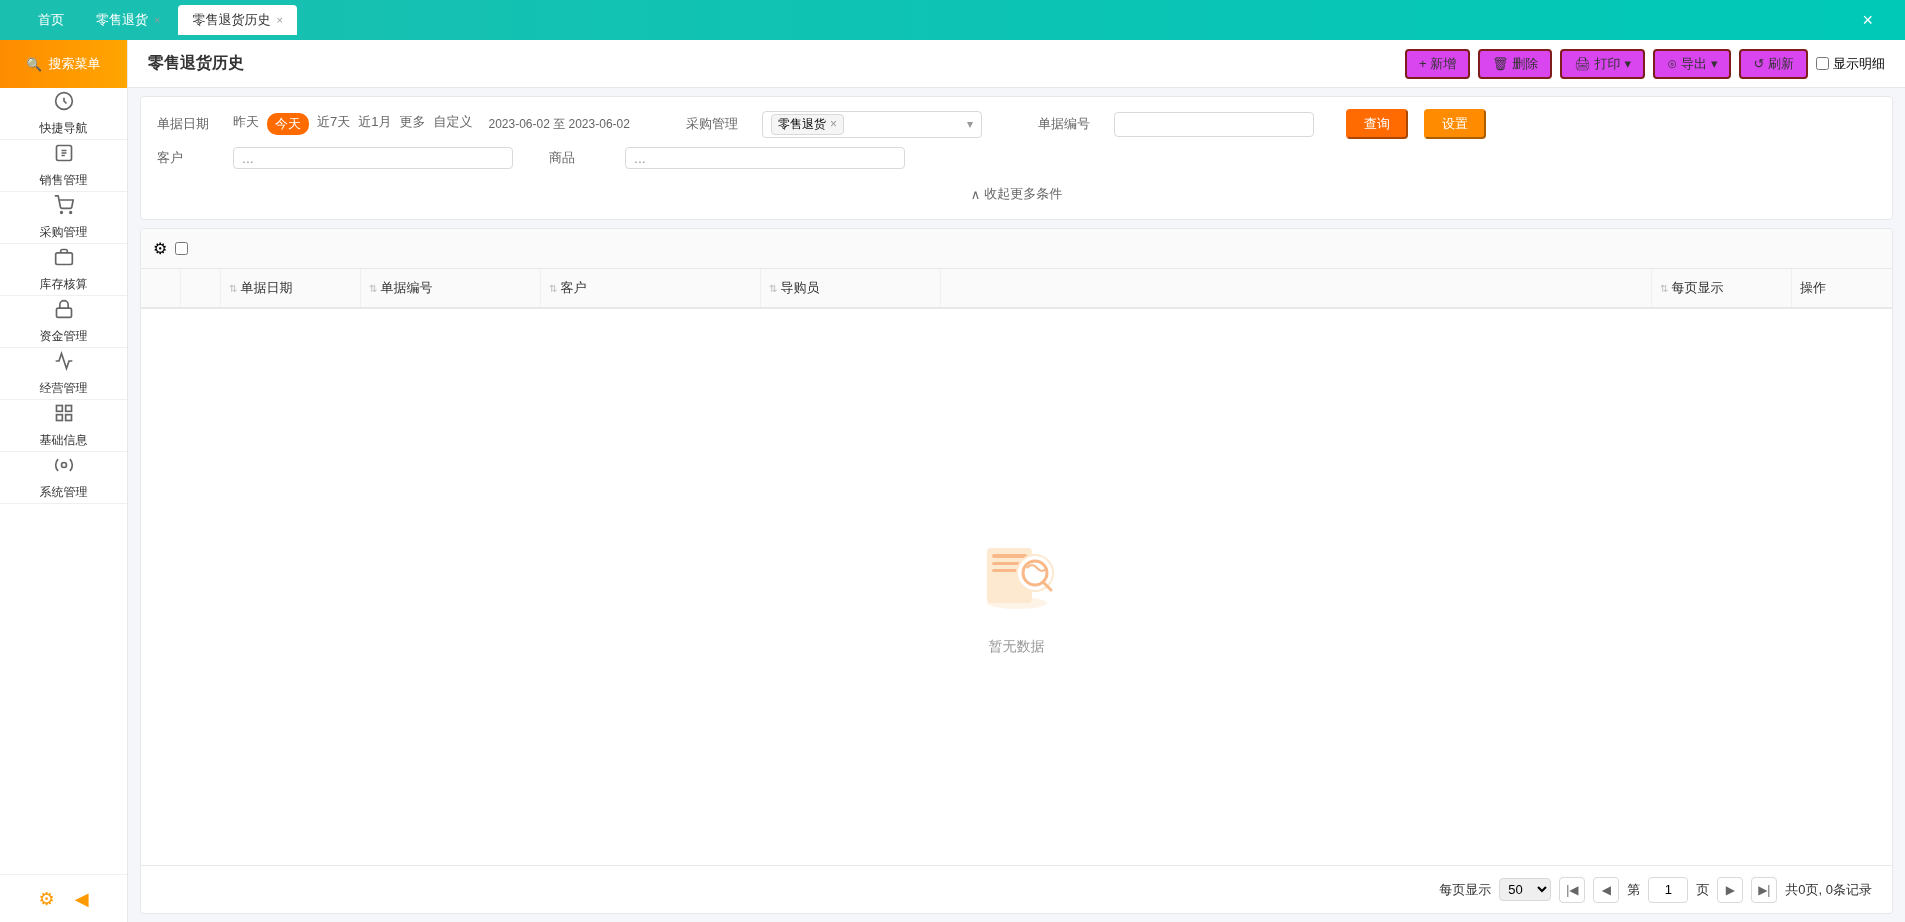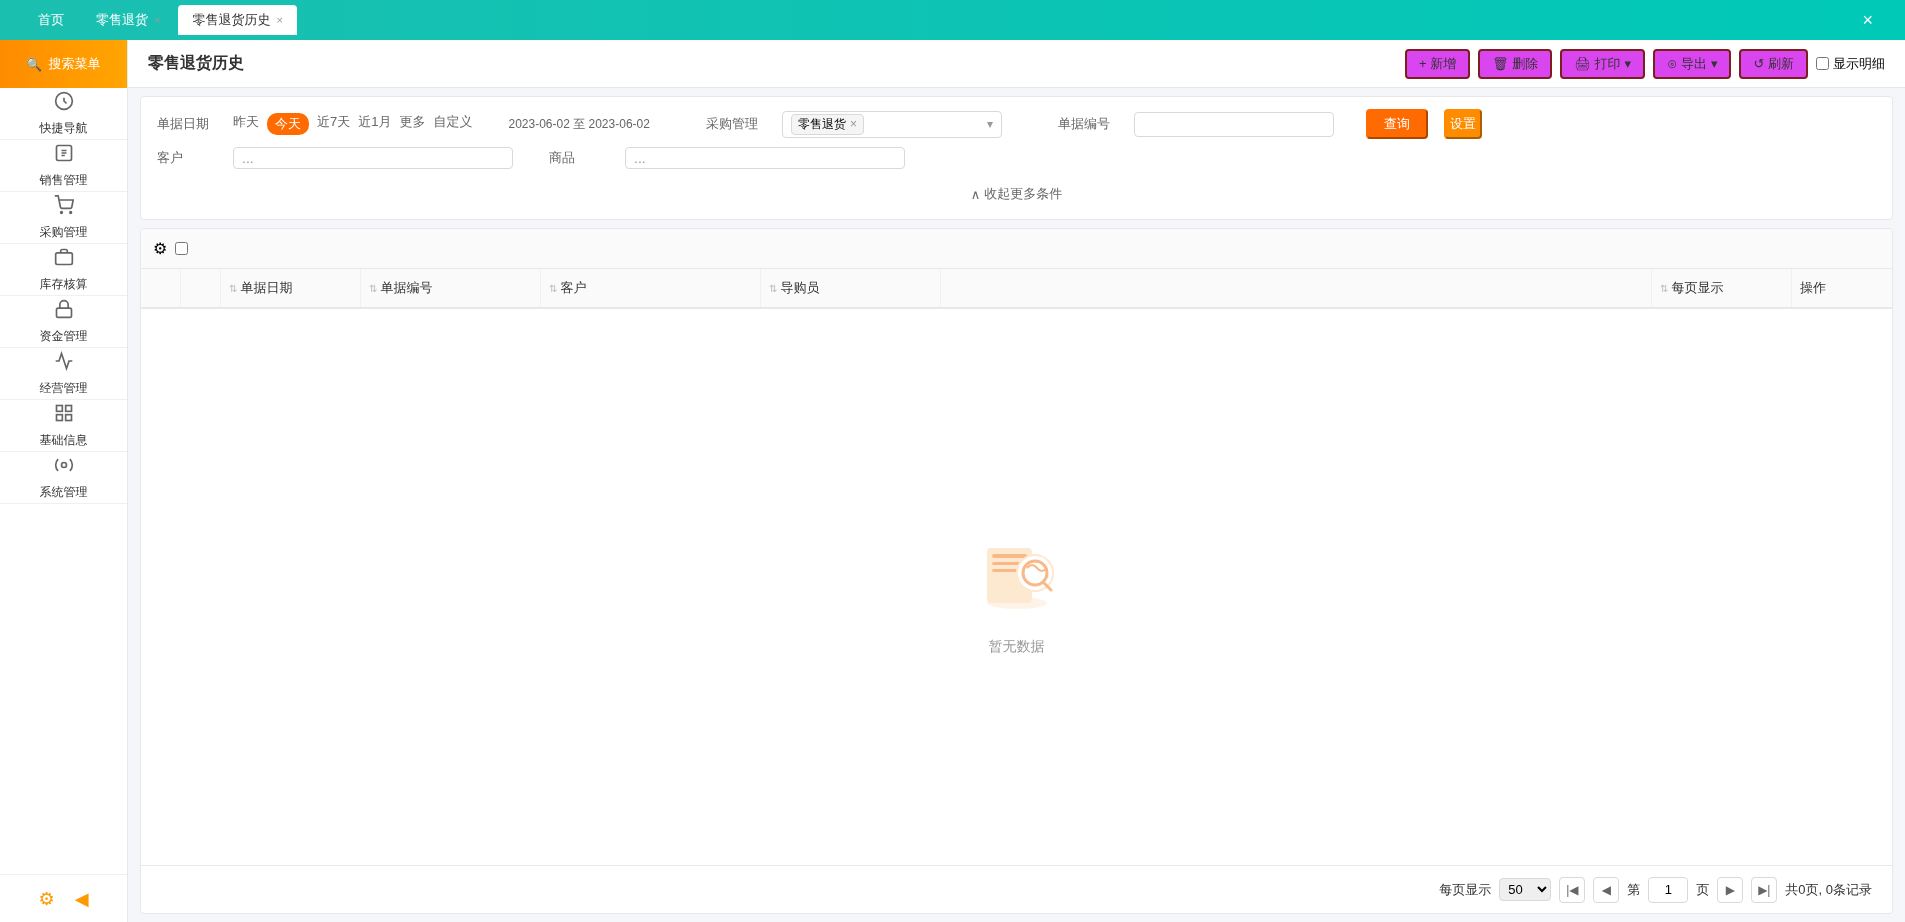--- a/index.html
+++ b/index.html
@@ -155,21 +155,21 @@
       padding: 0 16px;
       border-radius: 4px;
       cursor: pointer;
       font-size: 13px;
     }
     .btn-setting {
       background: #ff8c00;
       color: #fff;
       border-color: #ff8c00;
       height: 30px;
-      padding: 0 4px;
+      padding: 0 16px;
       border-radius: 4px;
       cursor: pointer;
       font-size: 13px;
     }
     .checkbox-display { display: flex; align-items: center; gap: 4px; font-size: 13px; }
 
     
     .filter-area {
       background: #fff;
       margin: 8px 12px 0;
@@ -199,21 +199,21 @@
     .date-opt { color: #666; cursor: pointer; }
     .date-opt.active {
       background: #ff6b00;
       color: #fff;
       padding: 2px 8px;
       border-radius: 10px;
     }
     .filter-date-range {
       font-size: 12px;
       color: #666;
-      margin-left: 20px;
+      margin-left: 0;
     }
     .filter-select-wrap {
       display: flex;
       align-items: center;
       border: 1px solid #d9d9d9;
       border-radius: 4px;
       padding: 2px 8px;
       min-width: 220px;
       background: #fff;
       gap: 6px;

